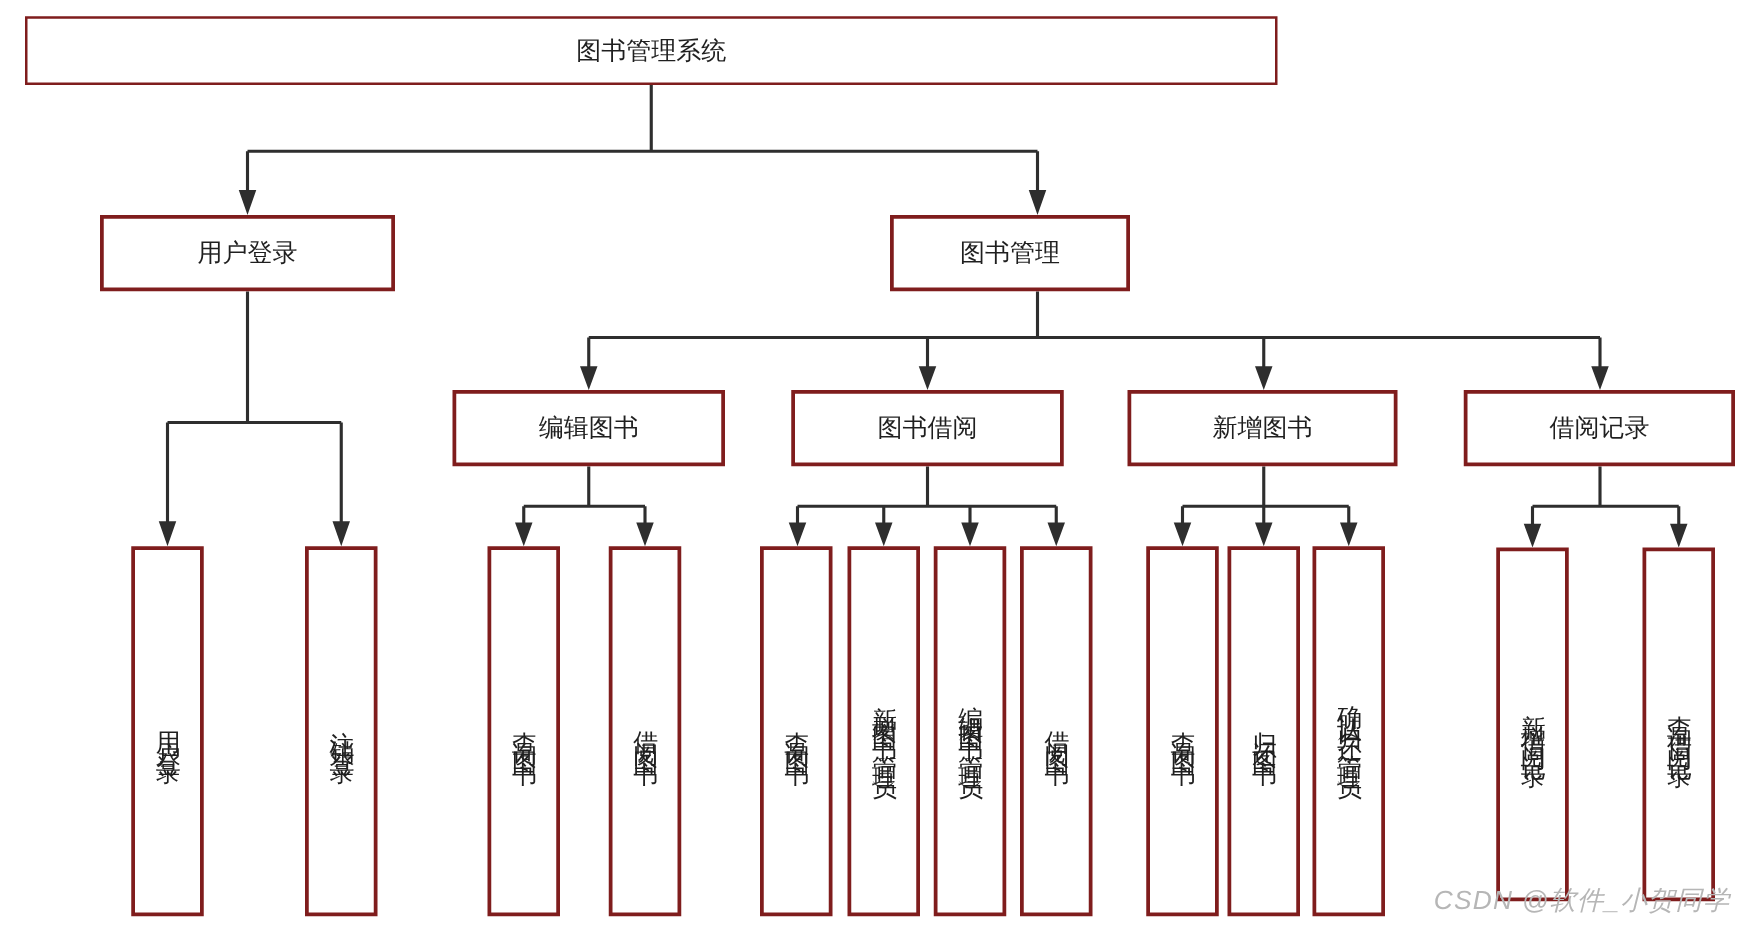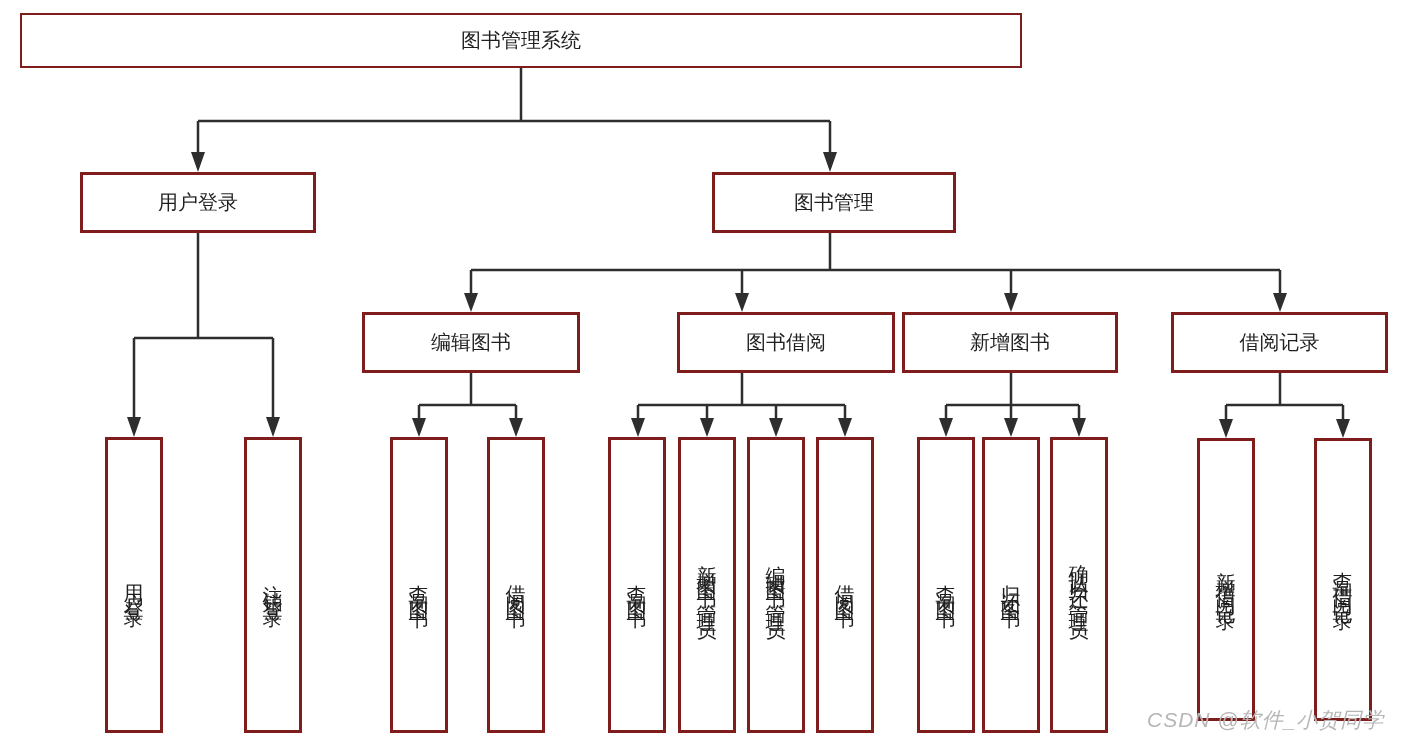--- a/index.html
+++ b/index.html
@@ -9,23 +9,23 @@
   }
   #wires{position:absolute;left:0;top:0;width:1405px;height:747px;}
   .node{
     position:absolute;box-sizing:border-box;background:#ffffff;
     border:3px solid #7f1d1d;display:flex;align-items:center;justify-content:center;
     color:#1f1f1f;font-size:20px;white-space:nowrap;
   }
   .root{left:20px;top:13px;width:1002px;height:55px;border-width:2px;}
   .lvl{height:61px;}
   .p-login{left:80px;top:172px;width:236px;}
-  .p-mgmt{left:712px;top:172px;width:244px;}
+  .p-mgmt{left:712px;top:172px;width:192px;}
   .p-newrec{left:362px;top:312px;width:218px;}
-  .p-borrow{left:633px;top:312px;width:218px;margin-left:44px;}
+  .p-borrow{left:633px;top:312px;width:218px;}
   .p-current{left:902px;top:312px;width:216px;}
   .p-records{left:1171px;top:312px;width:217px;}
   .leaf{top:437px;width:58px;height:296px;}
   .leaf-short{top:438px;height:283px;}
   .vtext{writing-mode:vertical-rl;text-orientation:mixed;letter-spacing:8px;line-height:1;}
   .p-l1{left:105px;}  .p-l2{left:244px;}
   .p-l3{left:390px;}  .p-l4{left:487px;}
   .p-l5{left:608px;}  .p-l6{left:678px;}
   .p-l7{left:747px;}  .p-l8{left:816px;}
   .p-l9{left:917px;}  .p-l10{left:982px;} .p-l11{left:1050px;}

